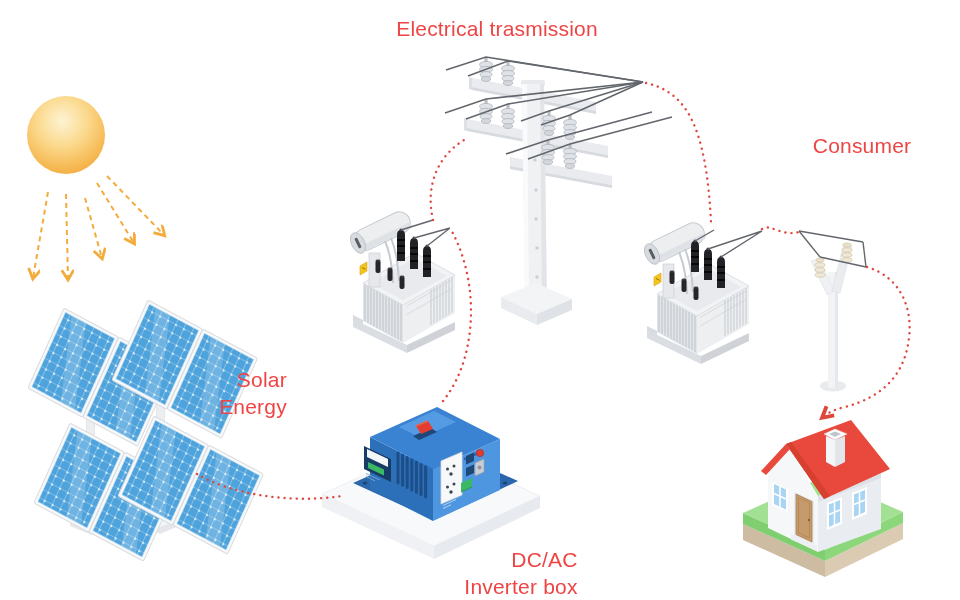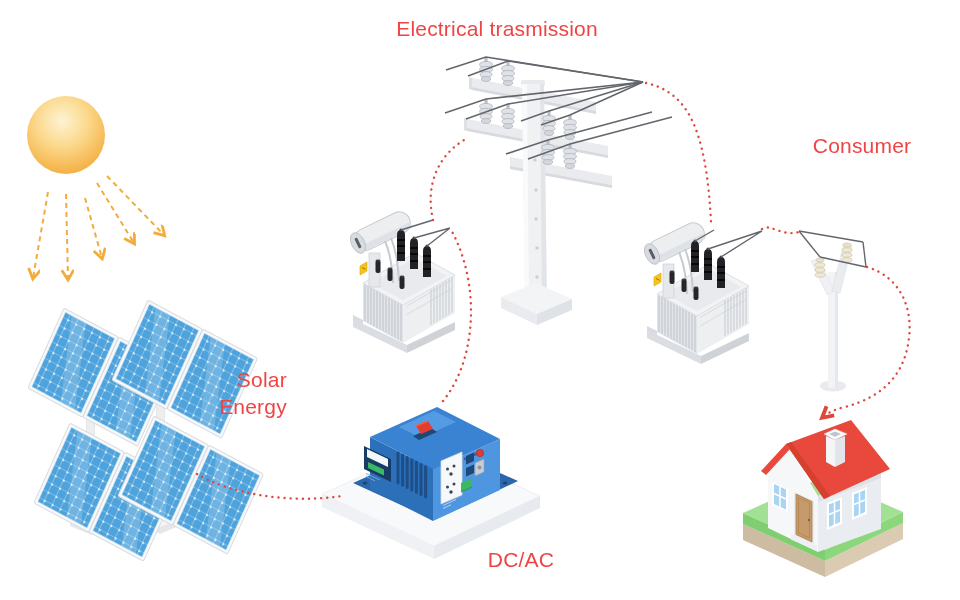--- a/index.html
+++ b/index.html
@@ -333,19 +333,20 @@
   <span>Electrical trasmission</span>
 </div>
 
 <div class="label" style="left:253px; top:366px;">
   <span>Solar</span>
   <span>Energy</span>
 </div>
 
 <div class="label" style="left:521px; top:522px;margin-top:24px;">
   <span>DC/AC</span>
+  <span>Inverter box</span>
 </div>
 
 <div class="label" style="left:862px; top:132px;">
   <span>Consumer</span>
 </div>
 
 </div>
 
 </body></html>

